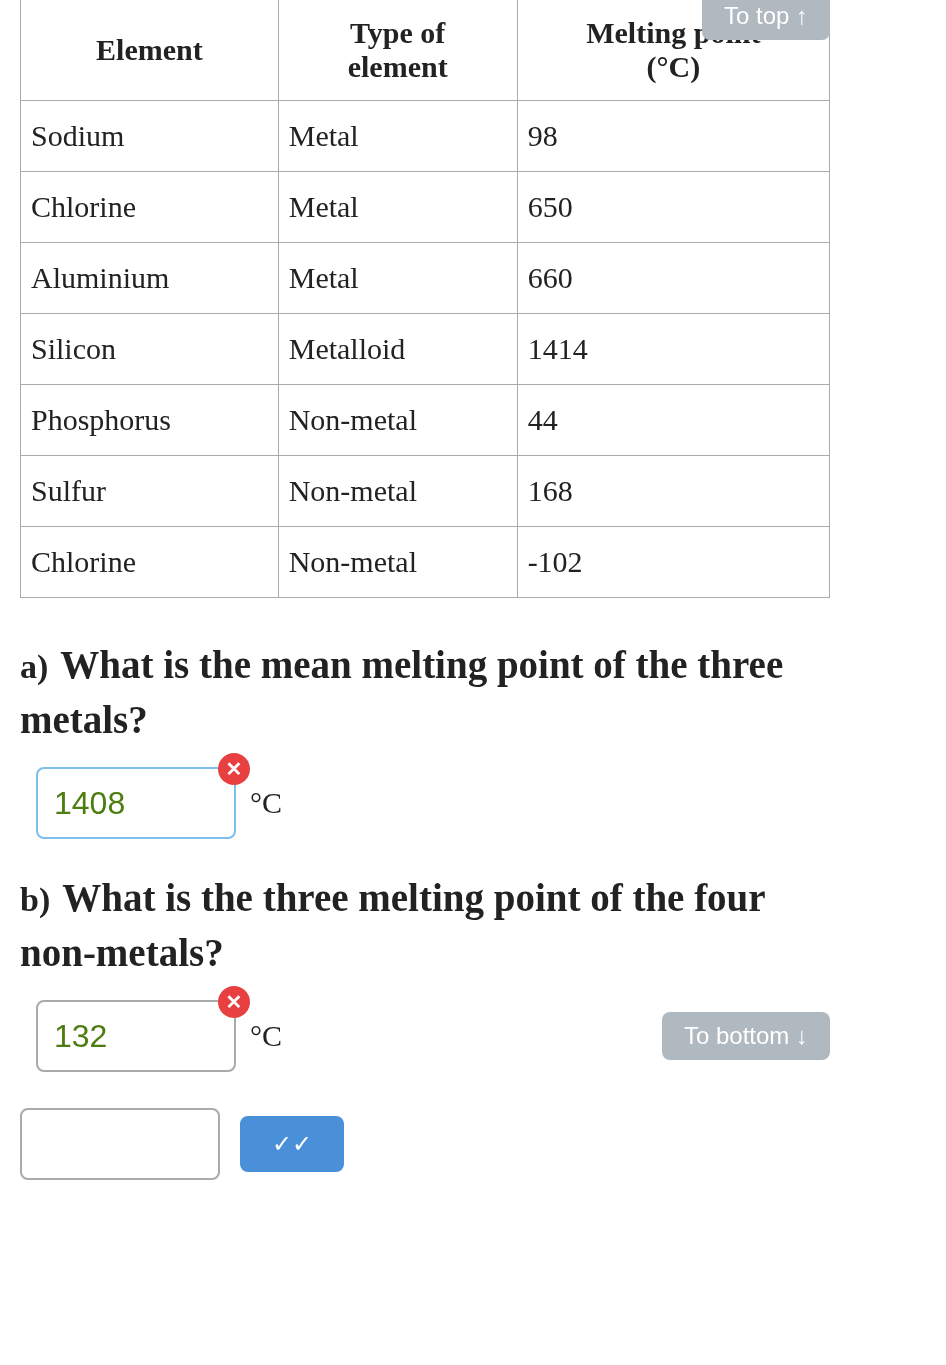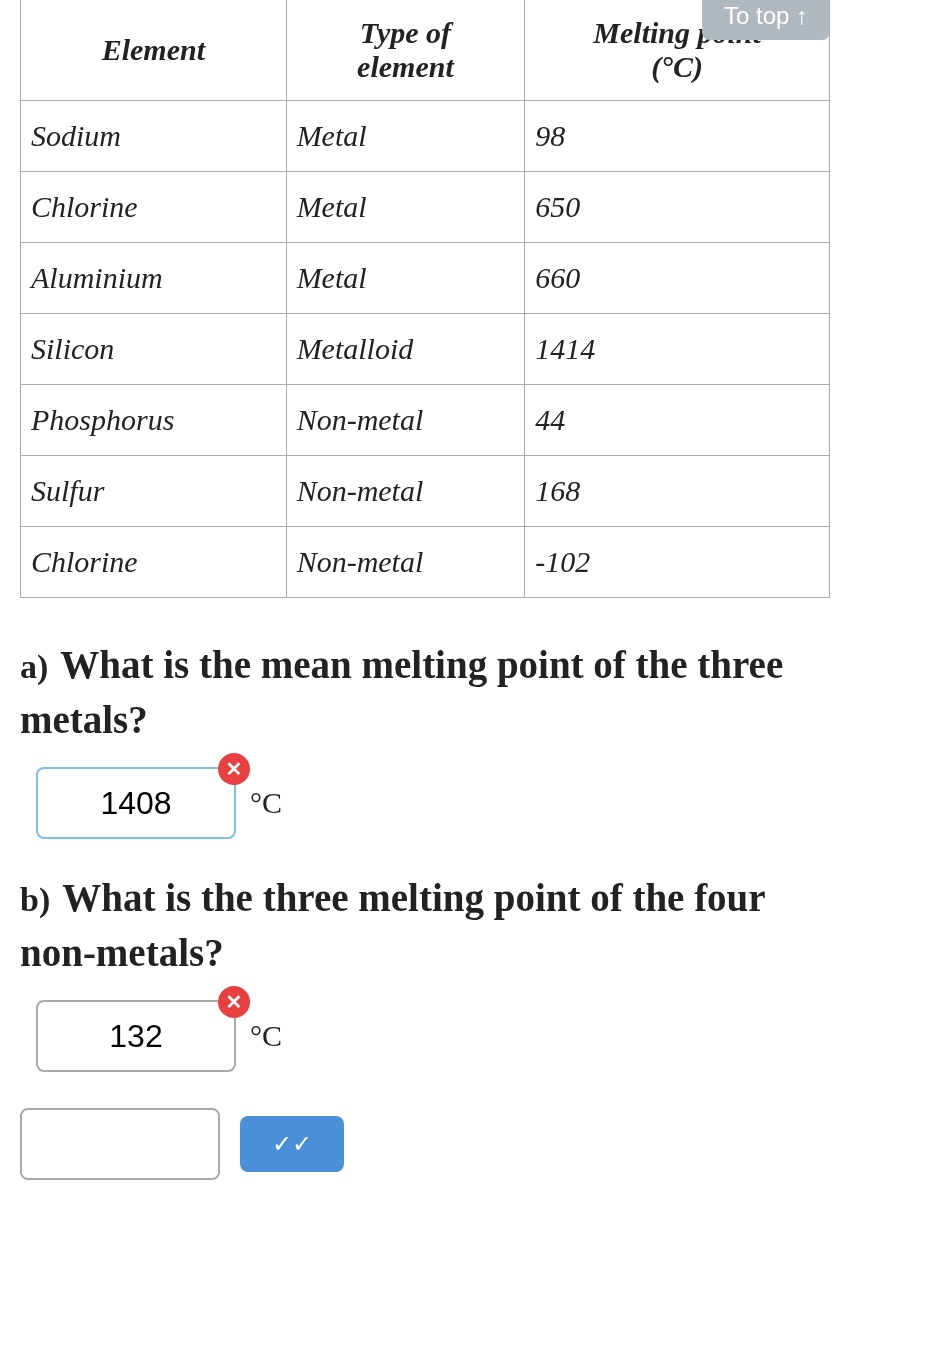--- a/index.html
+++ b/index.html
@@ -17,21 +17,20 @@
       width: 834px;
       padding: 0 4px 40px 20px;
     }
 
     
     .data-table {
       width: 100%;
       border-collapse: collapse;
       font-size: 30px;
       margin-bottom: 40px;
-      font-style: italic;
     }
 
     .data-table th {
       font-weight: bold;
       text-align: center;
       padding: 16px 10px;
       border: 1.5px solid #aaa;
       background: #fff;
       font-size: 30px;
     }
@@ -84,22 +83,22 @@
       display: inline-block;
     }
 
     .answer-input {
       width: 200px;
       height: 72px;
       border: 2.5px solid #7bbfea;
       border-radius: 8px;
       font-size: 32px;
       padding: 0 16px;
-      text-align: center;
-      color: #000000;
+      text-align: left;
+      color: #4d7c0f;
       outline: none;
       background: #fff;
     }
 
     .answer-input.error {
       border-color: #7bbfea;
     }
 
     .answer-input.wrong {
       border-color: #aaa;
@@ -263,20 +262,23 @@
     <div class="question-block">
       <span class="question-label">b)</span>
       <span class="question-text">What is the three melting point of the four non-metals?</span>
     </div>
     <div class="answer-row">
       <div class="answer-input-wrapper">
         <input class="answer-input wrong" type="text" value="132" style="">
         <div class="error-badge">✕</div>
       </div>
       <span class="unit-label">°C</span>
+      <button class="nav-button to-bottom-btn">
+        <span>To bottom ↓</span>
+      </button>
     </div>
   </div>
 
   <div class="bottom-row">
     <div class="answer-input-wrapper">
       <input class="bottom-input" type="text" value="" style="">
     </div>
     <button class="check-btn">
       <span>✓✓</span>
     </button>

